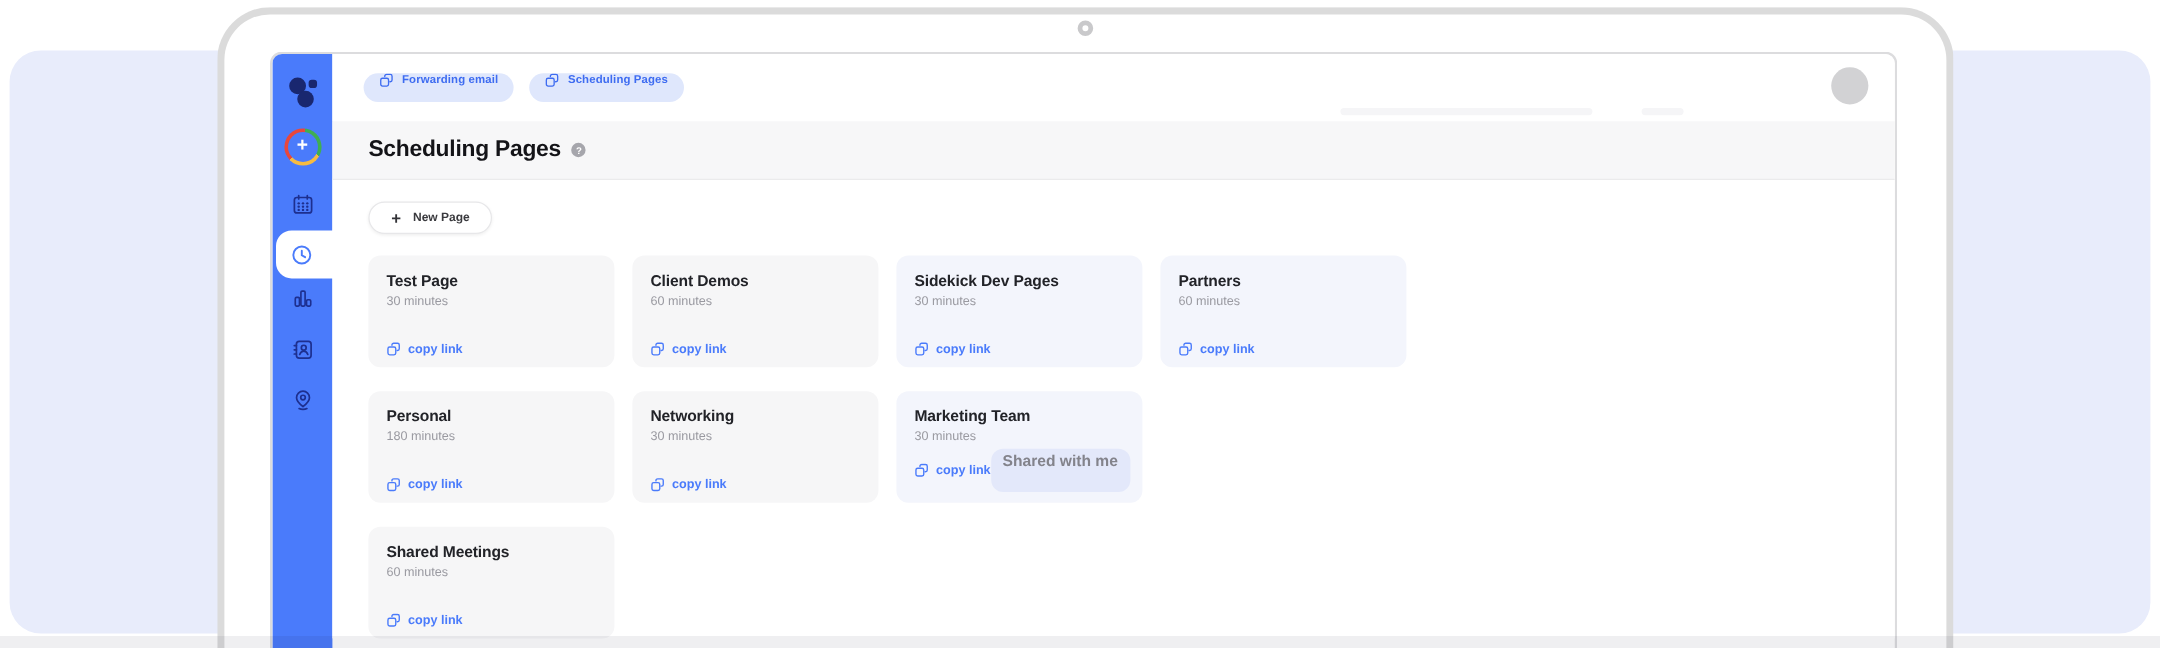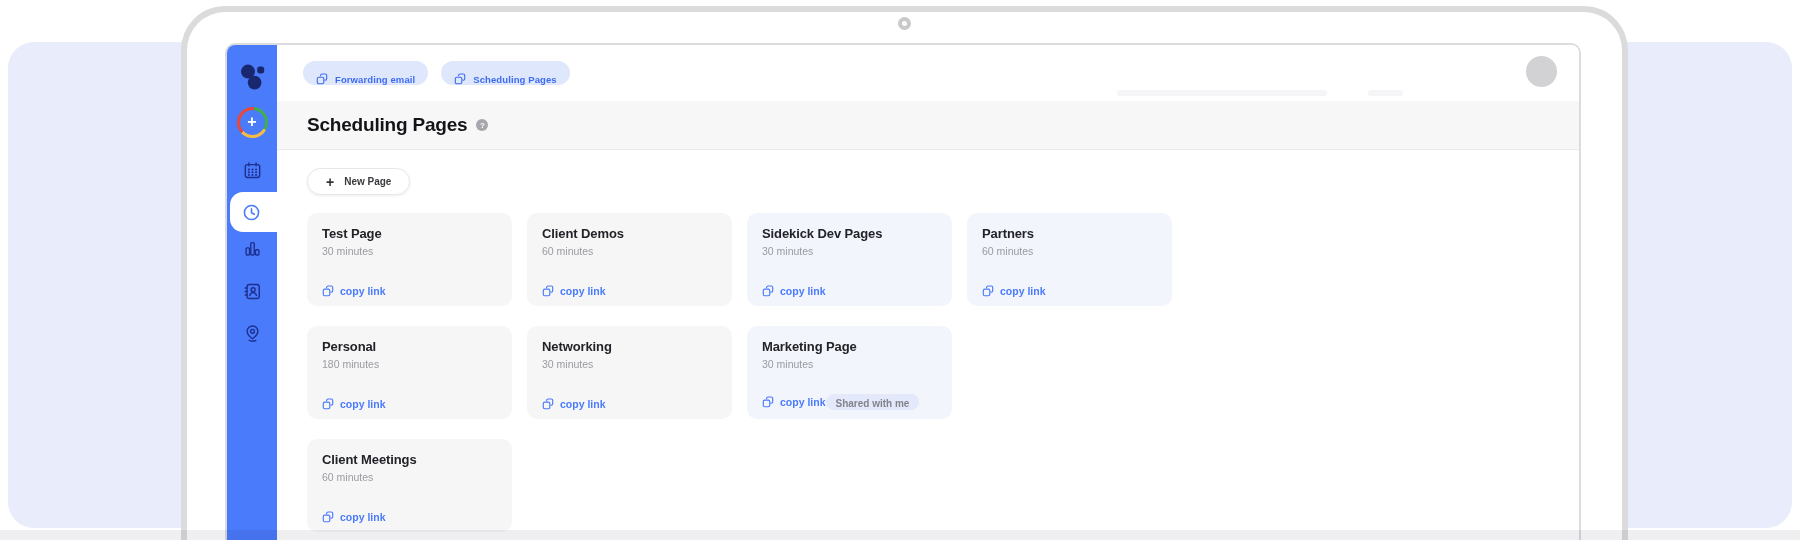--- a/index.html
+++ b/index.html
@@ -49,21 +49,21 @@
   .active-pill{
     position:absolute;left:3px;right:-4px;top:147px;height:40px;background:#ffffff;
     border-radius:13px 0 0 13px;display:flex;align-items:center;justify-content:flex-start;
     padding-left:12px;box-sizing:border-box;cursor:pointer;
   }
   svg.icn{display:block;}
   
   .main{margin-left:50px;position:relative;}
   .topbar{height:56px;position:relative;display:flex;align-items:center;padding-left:26px;gap:13px;background:#fff;}
   .chip{
-    display:inline-flex;align-items:flex-end;gap:7px;height:24px;padding:0 13px;
+    display:inline-flex;align-items:flex-start;gap:7px;height:24px;padding:0 13px;
     background:#dfe7fc;color:#3e6cf1;border-radius:12px;font-size:9.5px;font-weight:700;
     letter-spacing:.1px;cursor:pointer;border:none;
   }
   .avatar{position:absolute;right:22px;top:11px;width:31px;height:31px;border-radius:50%;background:#d2d2d4;cursor:pointer;}
   .skel{position:absolute;height:6px;border-radius:3px;background:#f5f5f7;top:45px;}
   .skel.b1{left:840px;width:210px;}
   .skel.b2{left:1091px;width:35px;}
   .pagehead{
     height:49px;background:#f7f7f8;border-bottom:1px solid #ebebec;
     display:flex;align-items:center;gap:9px;padding-left:30px;box-sizing:border-box;
@@ -88,22 +88,22 @@
     position:relative;height:93px;border-radius:10px;padding:13px 15px;box-sizing:border-box;cursor:pointer;
   }
   .card.personal{background:#f6f6f7;}
   .card.team{background:#f3f5fc;}
   .card-title{font-size:13px;font-weight:700;color:#222328;letter-spacing:-.1px;}
   .card-duration{font-size:10.5px;color:#9a9aa1;margin-top:4px;}
   .card-footer{position:absolute;left:15px;right:10px;bottom:9px;display:flex;align-items:center;justify-content:flex-start;}
   .copylink{display:inline-flex;align-items:center;gap:6px;color:#4a7bfb;cursor:pointer;}
   .copylink .copy-label{font-size:10.5px;font-weight:700;}
   .badge{
-    background:#e3e8fa;color:#83838b;font-size:10px;font-weight:600;
-    height:16px;line-height:19px;padding:0 10px;border-radius:10px;white-space:nowrap;
+    background:#e3e8fa;color:#83838b;font-size:13px;font-weight:600;
+    height:36px;line-height:19px;padding:0 10px;border-radius:10px;white-space:nowrap;
   }
   
   .bottom-fade{position:absolute;left:0;right:0;top:530px;height:10px;background:rgba(20,20,40,.065);z-index:50;}
 </style>
 </head>
 <body>
 
 <div class="backdrop"></div>
 
 <div class="device"></div>
@@ -269,21 +269,21 @@
           <path d="M5.4 3.2v-.3A1.7 1.7 0 0 1 7.1 1.2h3.7a1.7 1.7 0 0 1 1.7 1.7v3.7a1.7 1.7 0 0 1-1.7 1.7h-.4"></path>
           <rect x="1.5" y="4.9" width="7.6" height="7.6" rx="1.7"></rect>
         </svg>
         <span class="copy-label">copy link</span>
       </span>
 
     </div>
   </div>
 
   <div class="card personal">
-    <div class="card-title">Client Meetings</div>
+    <div class="card-title">Shared Meetings</div>
     <div class="card-duration">60 minutes</div>
     <div class="card-footer">
       <span class="copylink">
         <svg class="icn" width="12" height="12" viewBox="0 0 14 14" fill="none" stroke="#4a7bfb" stroke-width="1.35" stroke-linecap="round">
           <path d="M5.4 3.2v-.3A1.7 1.7 0 0 1 7.1 1.2h3.7a1.7 1.7 0 0 1 1.7 1.7v3.7a1.7 1.7 0 0 1-1.7 1.7h-.4"></path>
           <rect x="1.5" y="4.9" width="7.6" height="7.6" rx="1.7"></rect>
         </svg>
         <span class="copy-label">copy link</span>
       </span>
 
@@ -317,21 +317,21 @@
           <path d="M5.4 3.2v-.3A1.7 1.7 0 0 1 7.1 1.2h3.7a1.7 1.7 0 0 1 1.7 1.7v3.7a1.7 1.7 0 0 1-1.7 1.7h-.4"></path>
           <rect x="1.5" y="4.9" width="7.6" height="7.6" rx="1.7"></rect>
         </svg>
         <span class="copy-label">copy link</span>
       </span>
 
     </div>
   </div>
 
   <div class="card team">
-    <div class="card-title">Marketing Page</div>
+    <div class="card-title">Marketing Team</div>
     <div class="card-duration">30 minutes</div>
     <div class="card-footer">
       <span class="copylink">
         <svg class="icn" width="12" height="12" viewBox="0 0 14 14" fill="none" stroke="#4a7bfb" stroke-width="1.35" stroke-linecap="round">
           <path d="M5.4 3.2v-.3A1.7 1.7 0 0 1 7.1 1.2h3.7a1.7 1.7 0 0 1 1.7 1.7v3.7a1.7 1.7 0 0 1-1.7 1.7h-.4"></path>
           <rect x="1.5" y="4.9" width="7.6" height="7.6" rx="1.7"></rect>
         </svg>
         <span class="copy-label">copy link</span>
       </span>
       <span class="badge">Shared with me</span>

